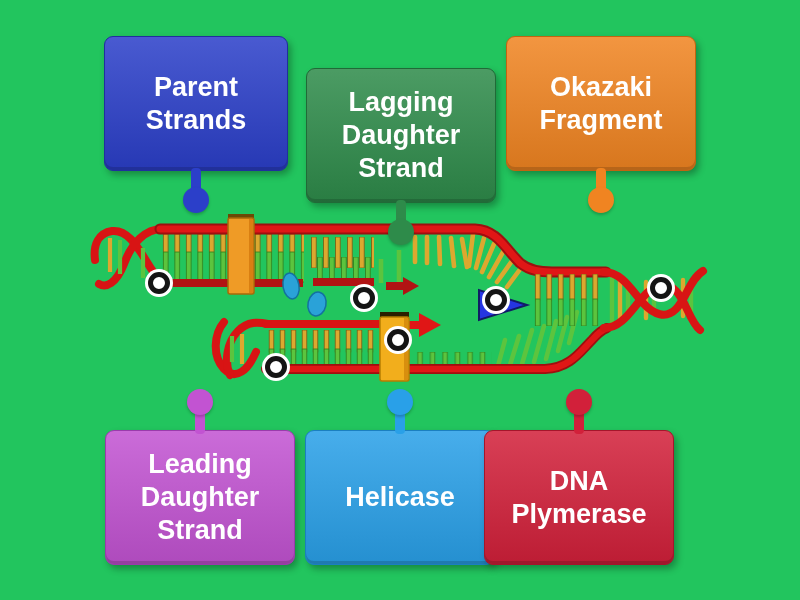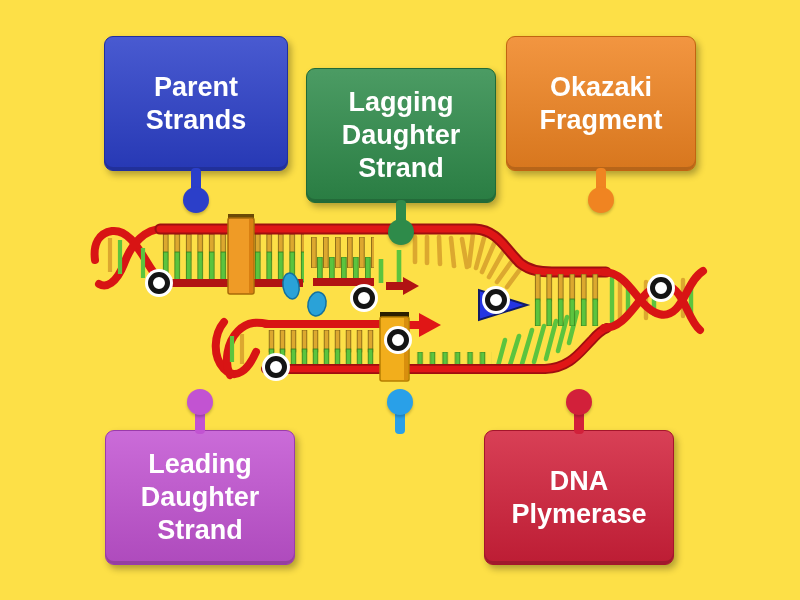--- a/index.html
+++ b/index.html
@@ -1,17 +1,17 @@
 <!DOCTYPE html>
 <html><head>
 <meta charset="utf-8">
 <style>
   html,body{margin:0;padding:0;background:#fff;}
   #stage{
-    position:relative;width:800px;height:600px;background:#fde047;overflow:hidden;
+    position:relative;width:800px;height:600px;background:#22c55e;overflow:hidden;
     font-family:"Liberation Sans","DejaVu Sans",sans-serif;
   }
   .label-wrap{position:absolute;width:190px;height:190px;}
   .card{
     position:absolute;left:0;width:100%;height:135px;border-radius:9px;
     background:var(--c);border:1px solid var(--cd);
     background-image:linear-gradient(180deg,rgba(255,255,255,.14),rgba(0,0,0,.10));
     box-shadow:3px 4px 7px rgba(0,0,0,.30), inset 0 -3px 0 rgba(0,0,0,.15);
     display:flex;align-items:center;justify-content:center;text-align:center;
     color:#fff;font-weight:bold;font-size:27px;line-height:1.22;padding:4px 8px;
@@ -192,20 +192,23 @@
     <div class="dot"></div>
   </div>
   <div class="label-wrap row-bottom" style="left: 105px; top: 375px; --c: #c253d2; --cd: #9a3bab;">
     <div class="card">
         <span>Leading Daughter Strand</span>
       </div>
     <div class="stem"></div>
     <div class="dot"></div>
   </div>
   <div class="label-wrap row-bottom" style="left: 305px; top: 375px; --c: #29a0e8; --cd: #1b7fc0;">
+    <div class="card">
+        <span>Helicase</span>
+      </div>
     <div class="stem"></div>
     <div class="dot"></div>
   </div>
   <div class="label-wrap row-bottom" style="left: 484px; top: 375px; --c: #d2203a; --cd: #a5152b;">
     <div class="card">
         <span>DNA Plymerase</span>
       </div>
     <div class="stem"></div>
     <div class="dot"></div>
   </div>

